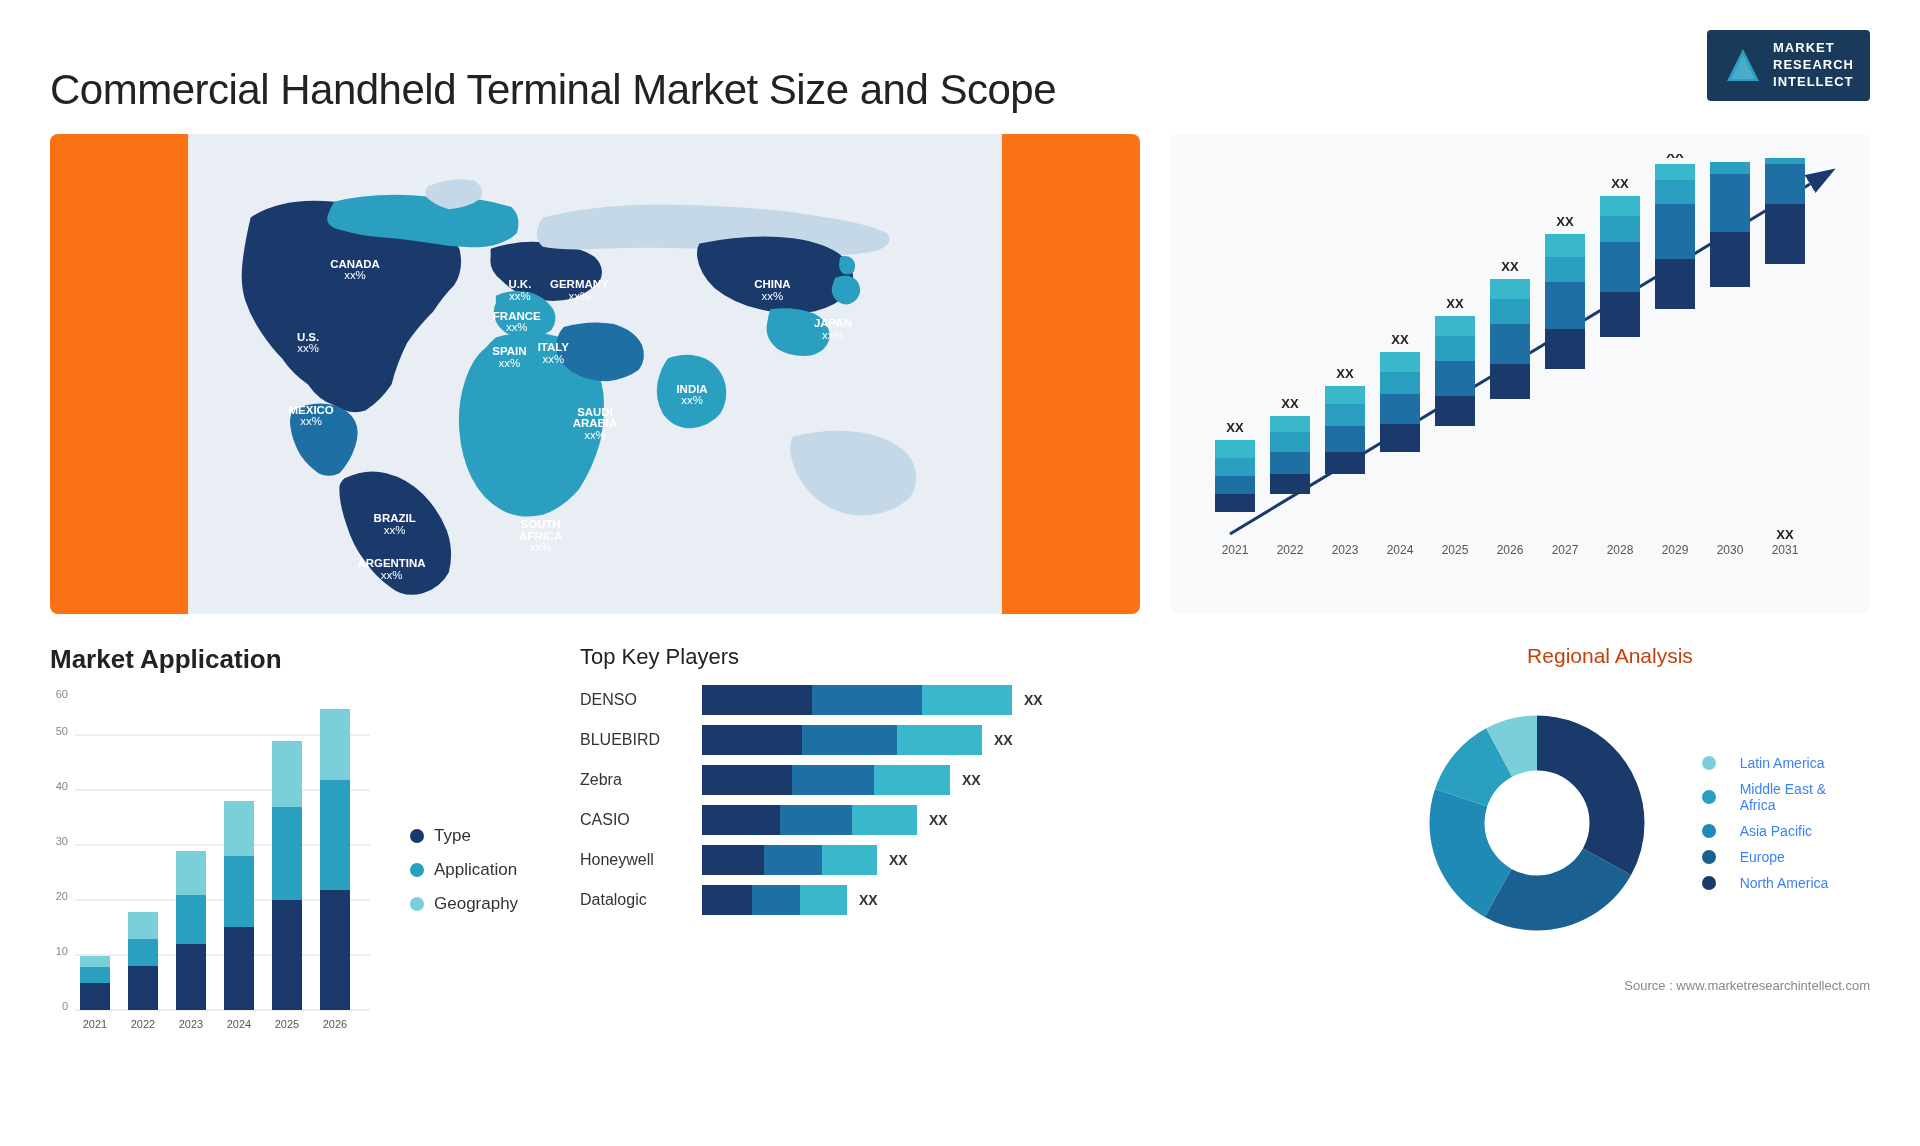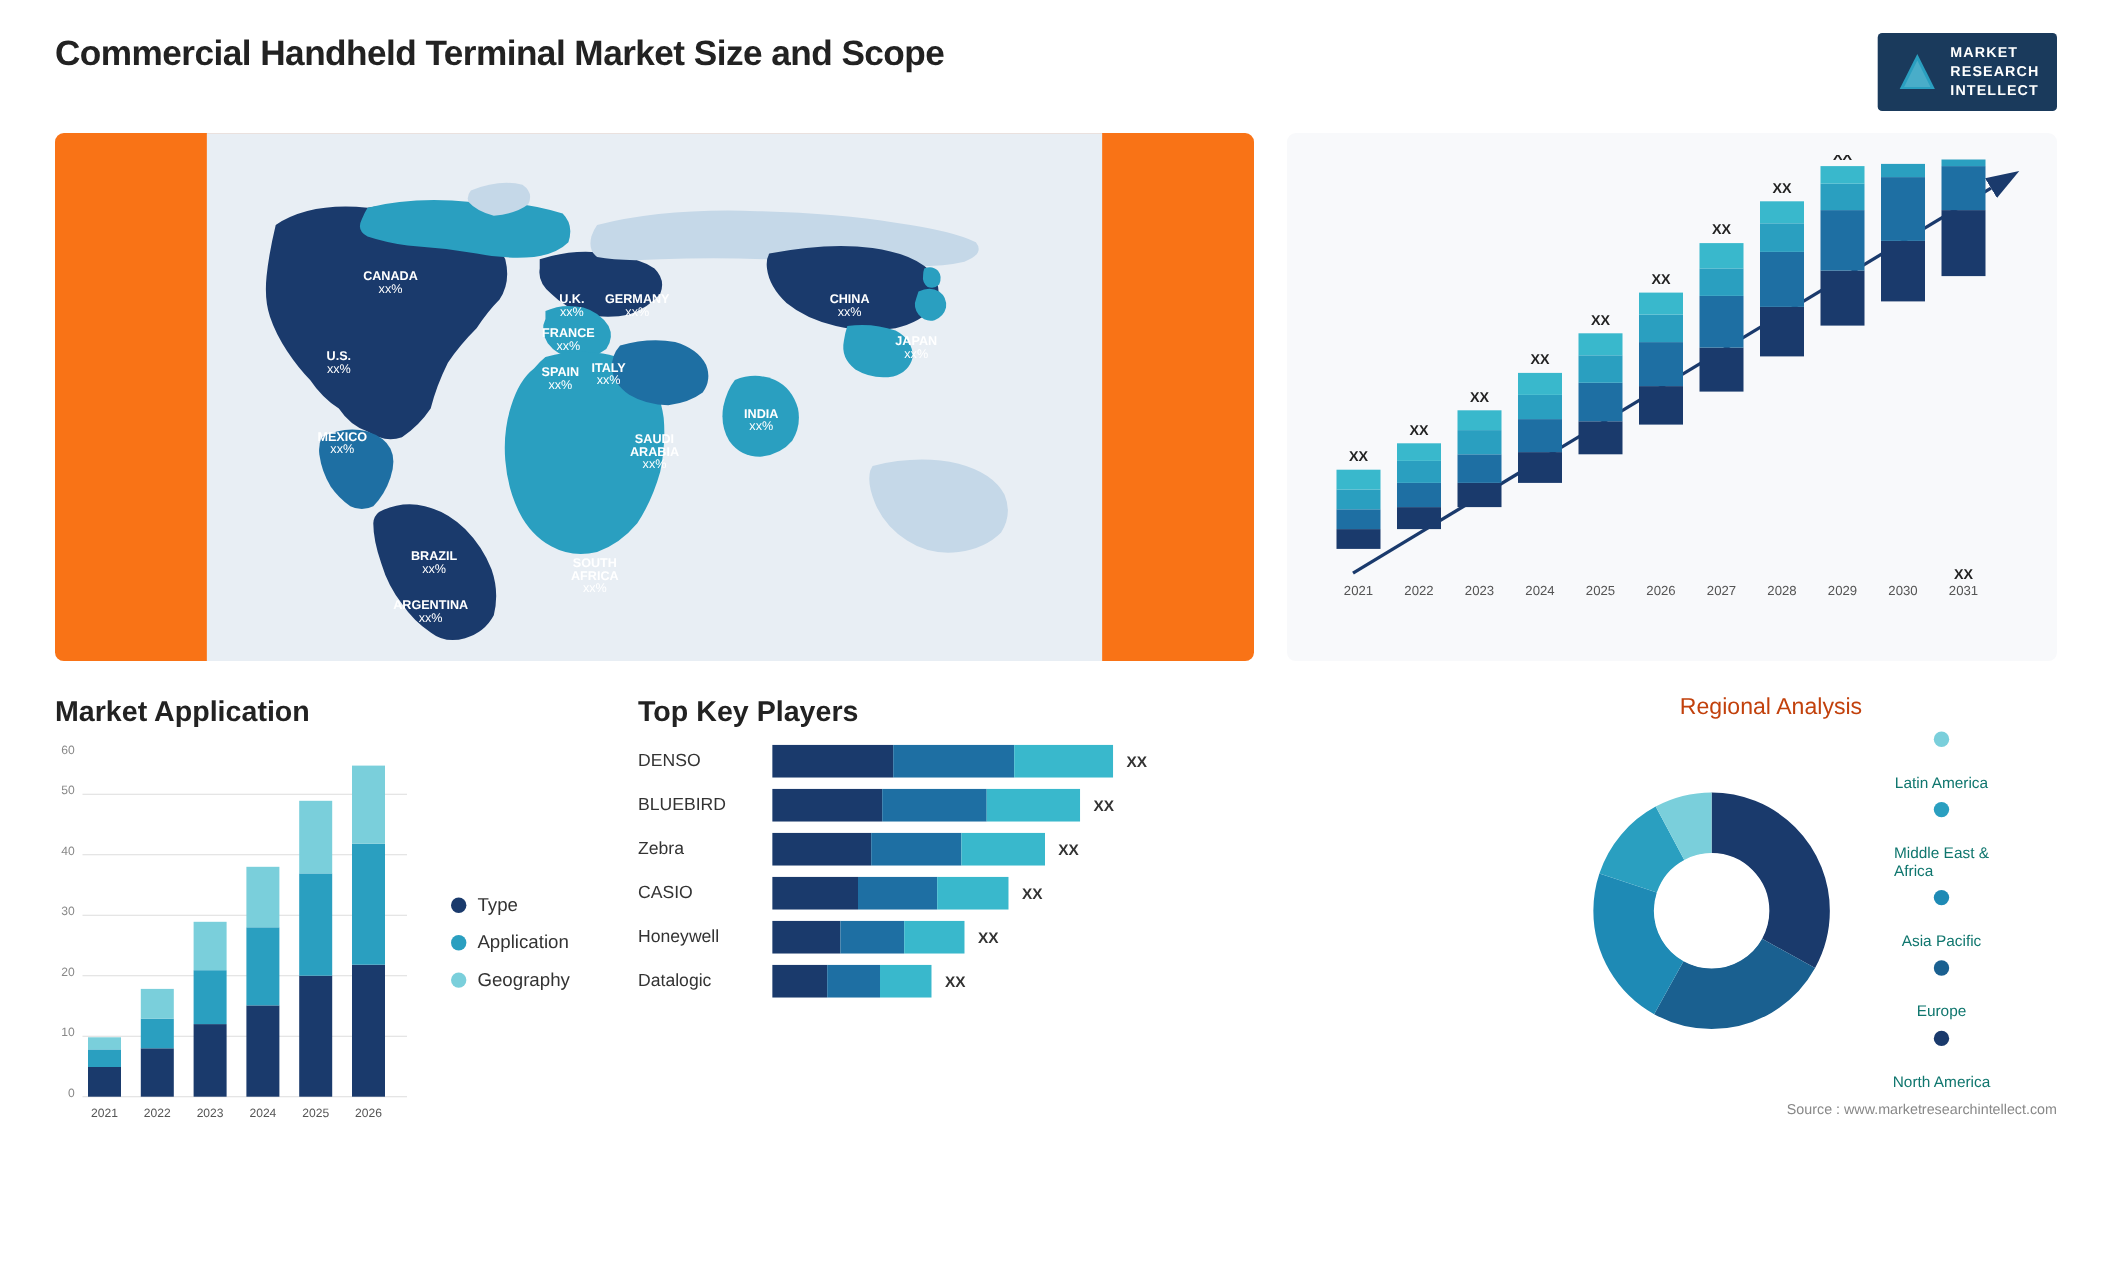--- a/index.html
+++ b/index.html
@@ -17,24 +17,25 @@
       background: #fff;
     }
     
     .header {
       display: flex;
       justify-content: space-between;
       align-items: flex-start;
       margin-bottom: 20px;
     }
     .page-title {
-      font-size: 32px;
-      font-weight: 700;
+      font-size: 42px;
+      font-weight: 400;
       color: #222;
       letter-spacing: -0.5px;
+      margin-top: 36px;
     }
     .logo {
       display: flex;
       align-items: center;
       gap: 10px;
       background: #1a3a5c;
       padding: 10px 16px;
       border-radius: 4px;
     }
     .logo-icon {
@@ -84,22 +85,22 @@
     .segmentation-title {
       font-size: 26px;
       font-weight: 700;
       color: #222;
       margin-bottom: 15px;
     }
     .key-players-container {
       flex: 1;
     }
     .key-players-title {
-      font-size: 26px;
-      font-weight: 700;
+      font-size: 22px;
+      font-weight: 400;
       color: #222;
       margin-bottom: 15px;
     }
     .regional-container {
       width: 520px;
     }
     .regional-title {
       font-size: 21px;
       font-weight: 400;
       color: #c2410c;
@@ -187,22 +188,21 @@
     .regional-legend {
       display: flex;
       flex-direction: column;
       gap: 10px;
     }
     .regional-legend-item {
       display: flex;
       align-items: center;
       gap: 24px;
       font-size: 14px;
-      color: #0f766e;
-      flex-direction: column;
+      color: #3b82f6;
     }
     .regional-legend-dot {
       width: 14px;
       height: 14px;
       border-radius: 50%;
       flex-shrink: 0;
     }
 
     
     .source {

